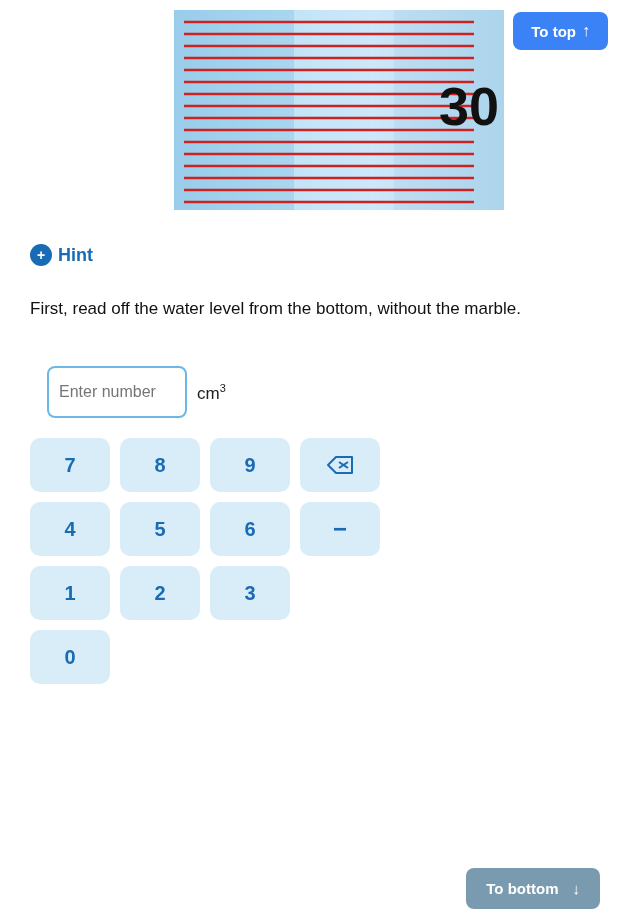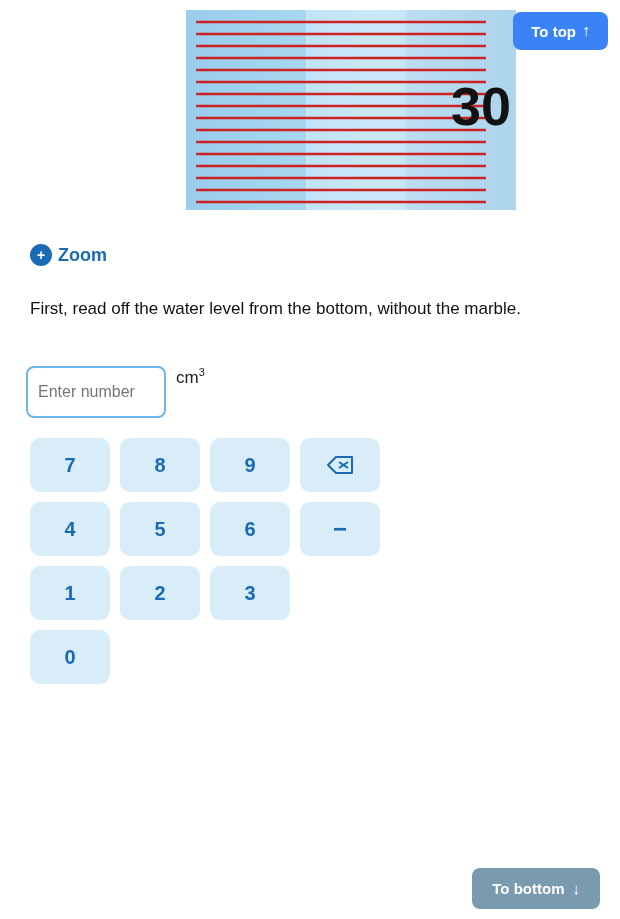--- a/index.html
+++ b/index.html
@@ -51,21 +51,21 @@
     }
 
     .cylinder-container {
       position: relative;
       width: 340px;
       height: 200px;
     }
 
     .cylinder-body {
       position: absolute;
-      left: 16px;
+      left: 4px;
       top: 0;
       width: 330px;
       height: 200px;
       background: linear-gradient(to right, #a8d4f0 0%, #c8e8f8 30%, #e0f2ff 60%, #b8ddf0 100%);
       border: none;
       overflow: hidden;
     }
 
     
     .zoom-section {
@@ -104,22 +104,23 @@
 
     .instructions p {
       font-size: 17px;
       line-height: 1.55;
       color: #111;
       margin-bottom: 14px;
     }
 
     
     .input-section {
-      padding: 10px 30px 20px 26px;
-      display: flex;
+      padding: 10px 30px 20px 47px;
+      display: flex;
+      align-items: center;
       gap: 10px;
     }
 
     .number-input {
       width: 140px;
       height: 52px;
       border: 2px solid #6bb8e8;
       border-radius: 8px;
       font-size: 16px;
       padding: 0 10px;
@@ -196,21 +197,21 @@
       background: #7a9ab0;
       color: #fff;
       border: none;
       border-radius: 8px;
       padding: 12px 20px;
       font-size: 15px;
       font-weight: 600;
       cursor: pointer;
       display: flex;
       align-items: center;
-      gap: 8px;
+      gap: 14px;
     }
 
     sup {
       font-size: 11px;
     }
   </style>
 </head>
 <body>
 
 <div class="diagram-section">
@@ -250,21 +251,21 @@
           <text x="265" y="115" font-size="54" font-weight="700" fill="#111">30</text>
         </svg>
       </div>
     </div>
   </div>
 </div>
 
 <div class="zoom-section">
   <button class="zoom-btn">
     <span class="zoom-icon">+</span>
-    <span>Zoom</span>
+    <span>Hint</span>
   </button>
 </div>
 
 <div class="instructions">
   <p>First, read off the water level from the bottom, without the marble.</p>
 </div>
 
 <div class="input-section">
   <input class="number-input" type="text" placeholder="Enter number" style="">
   <span class="unit-label">

